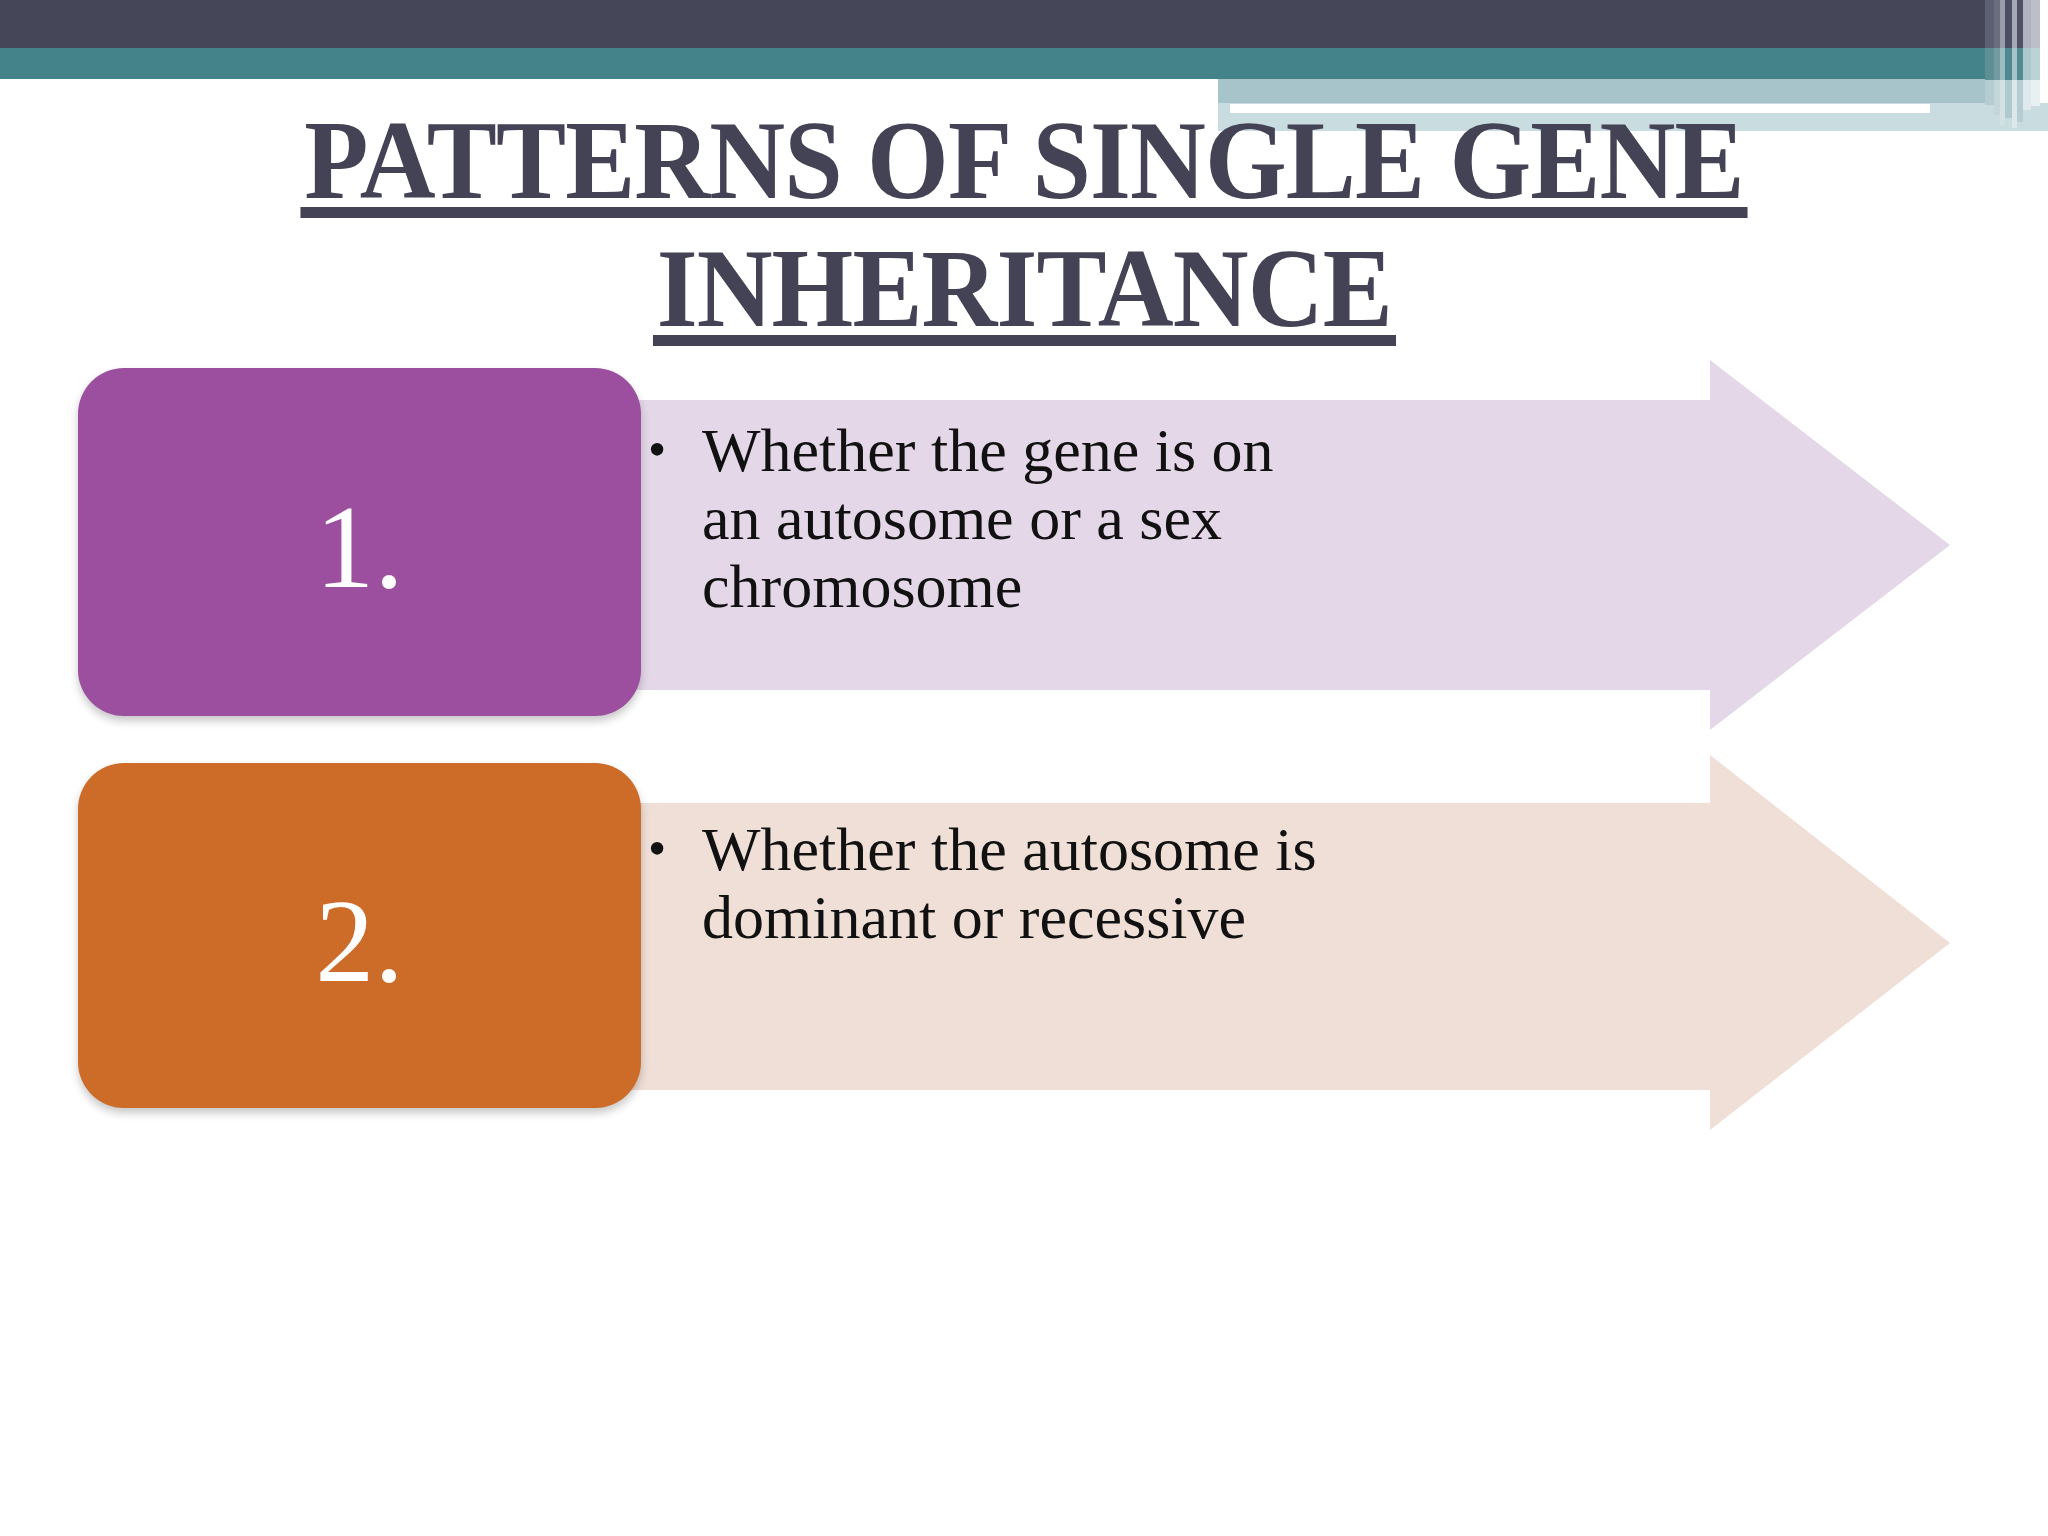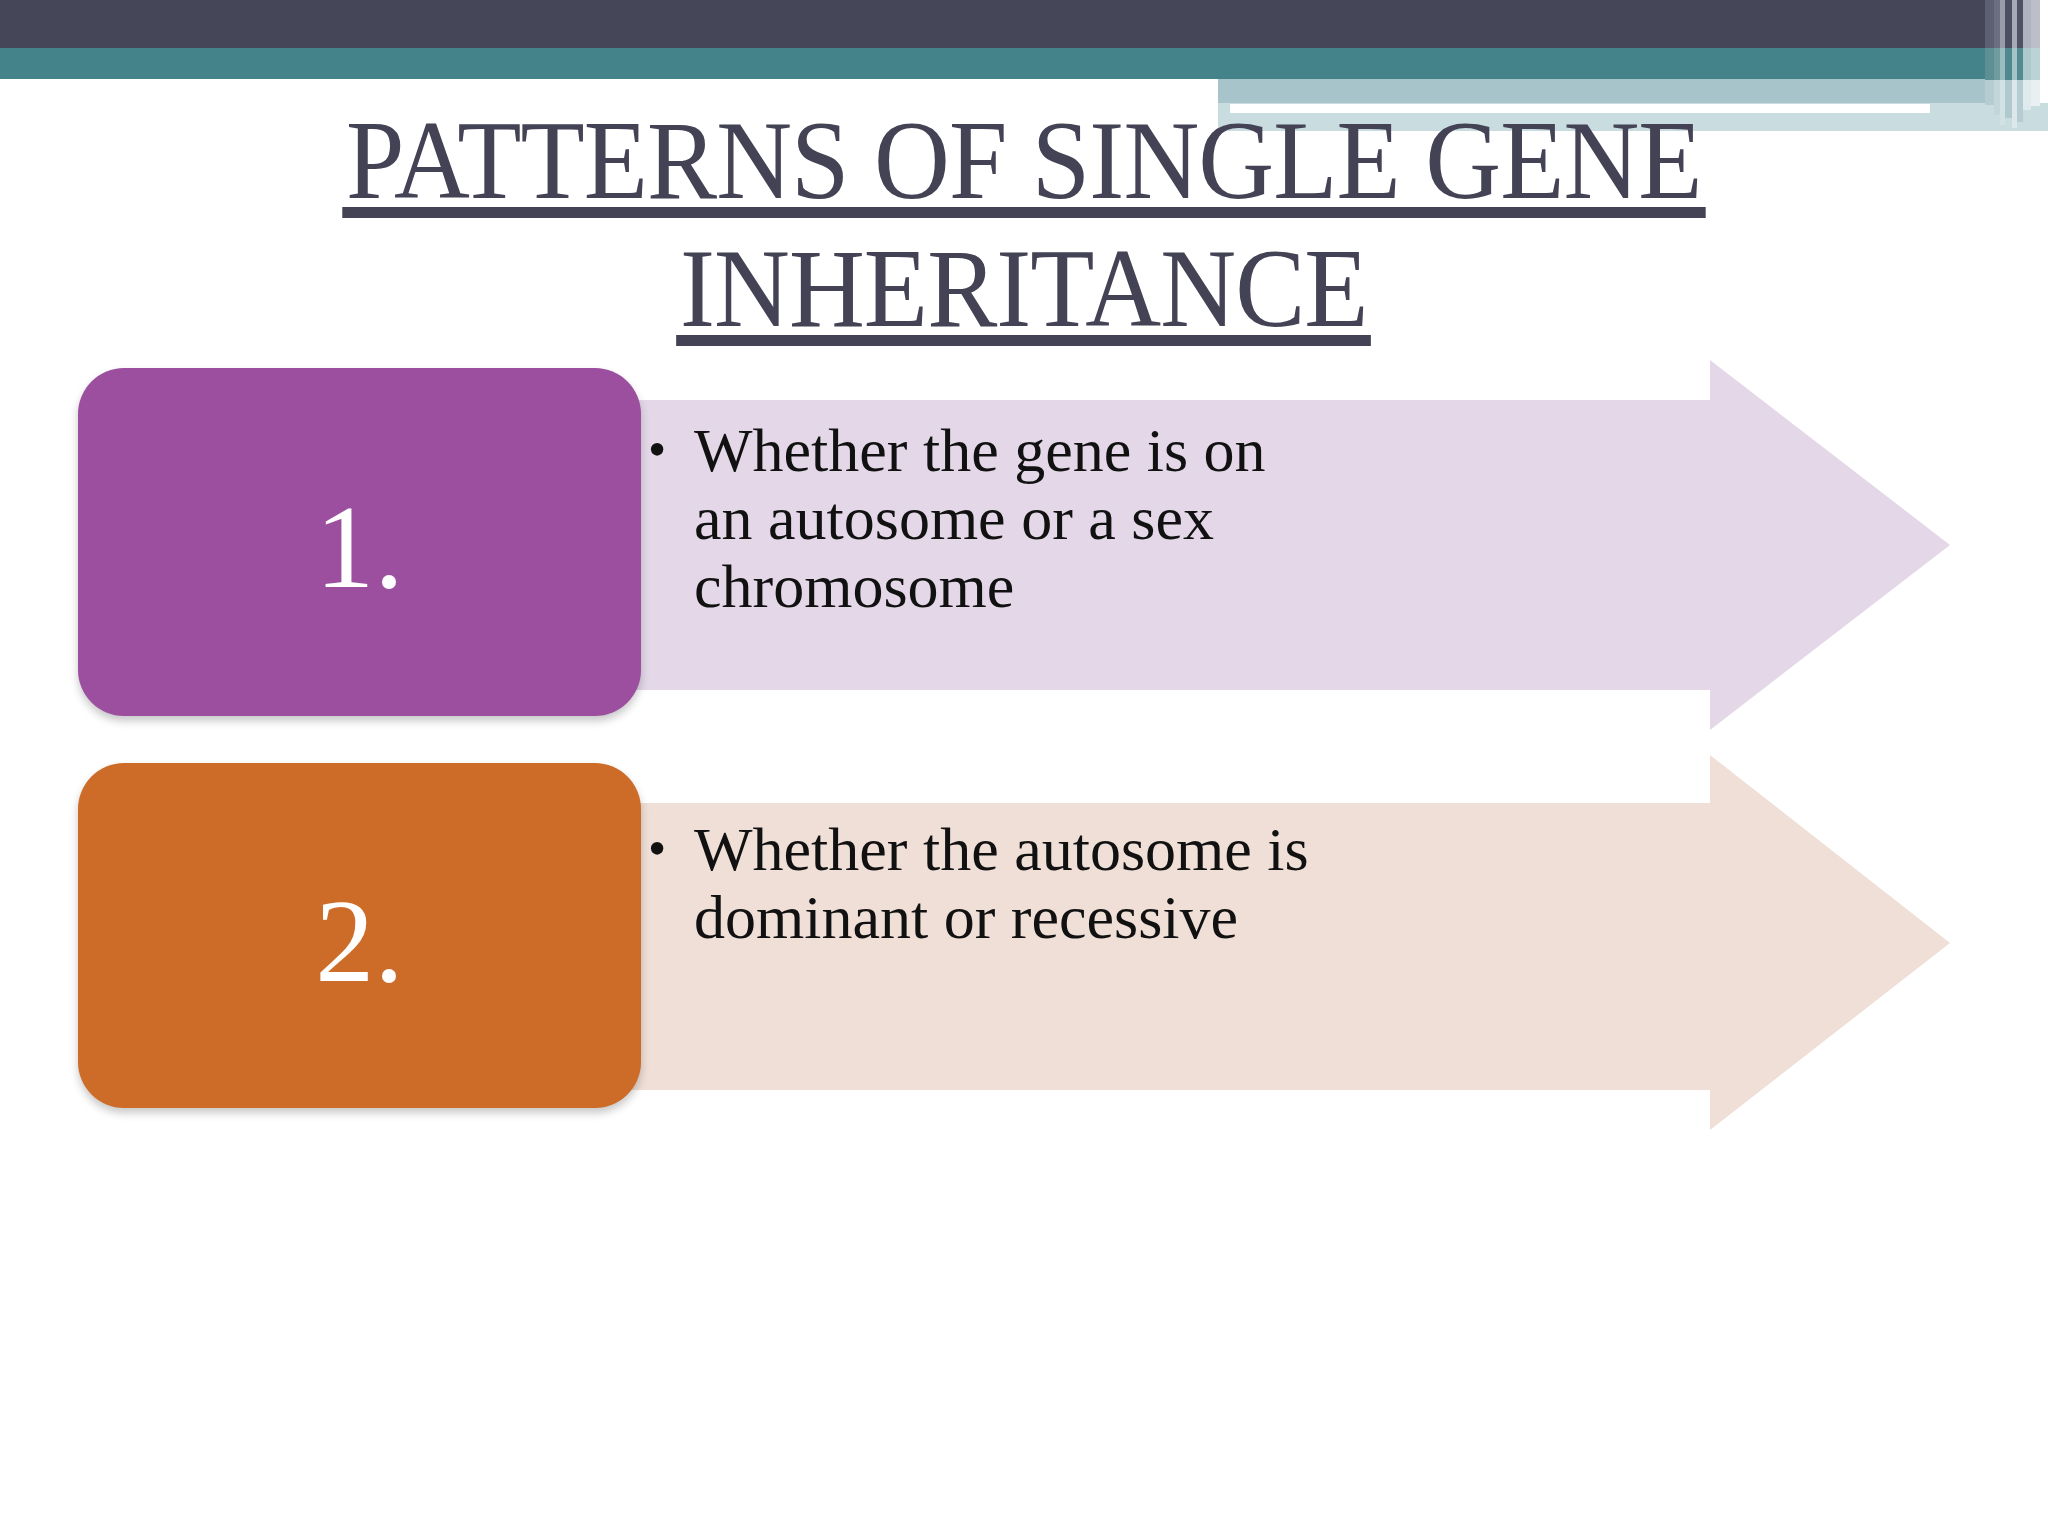--- a/index.html
+++ b/index.html
@@ -23,21 +23,21 @@
 
   
   .vs{position:absolute;top:0;}
 
   
   #title{
     position:absolute;left:0;top:96px;width:2048px;
     text-align:center;
     color:#434355;
     font-family:"Liberation Serif",serif;
-    font-weight:normal;
+    font-weight:bold;
     font-size:113px;
     line-height:128px;
     letter-spacing:-1px;
     z-index:5;
   }
   .tline{display:inline-block;position:relative;transform:scaleX(0.93);}
   .tline .txt{display:inline-block;padding:0 4px;}
   .tline .ul{
     position:absolute;left:0;right:0;bottom:6px;height:11px;background:#434355;
   }
@@ -73,21 +73,21 @@
     color:#111111;
     font-family:"Liberation Serif",serif;
     font-size:62px;
     line-height:68px;
     z-index:4;
   }
   .ctext .bullet{
     flex:0 0 auto;width:46px;
     font-size:52px;line-height:68px;
   }
-  .ctext .body{flex:1 1 auto;}
+  .ctext .body{flex:1 1 auto;margin-left:8px;}
 
   #ctext1{left:648px;top:56px;width:680px;}
   #ctext2{left:648px;top:60px;width:680px;}
 </style>
 </head>
 <body>
 
 <div id="banner">
   <div class="b-dark"></div>
   <div class="b-teal"></div>

